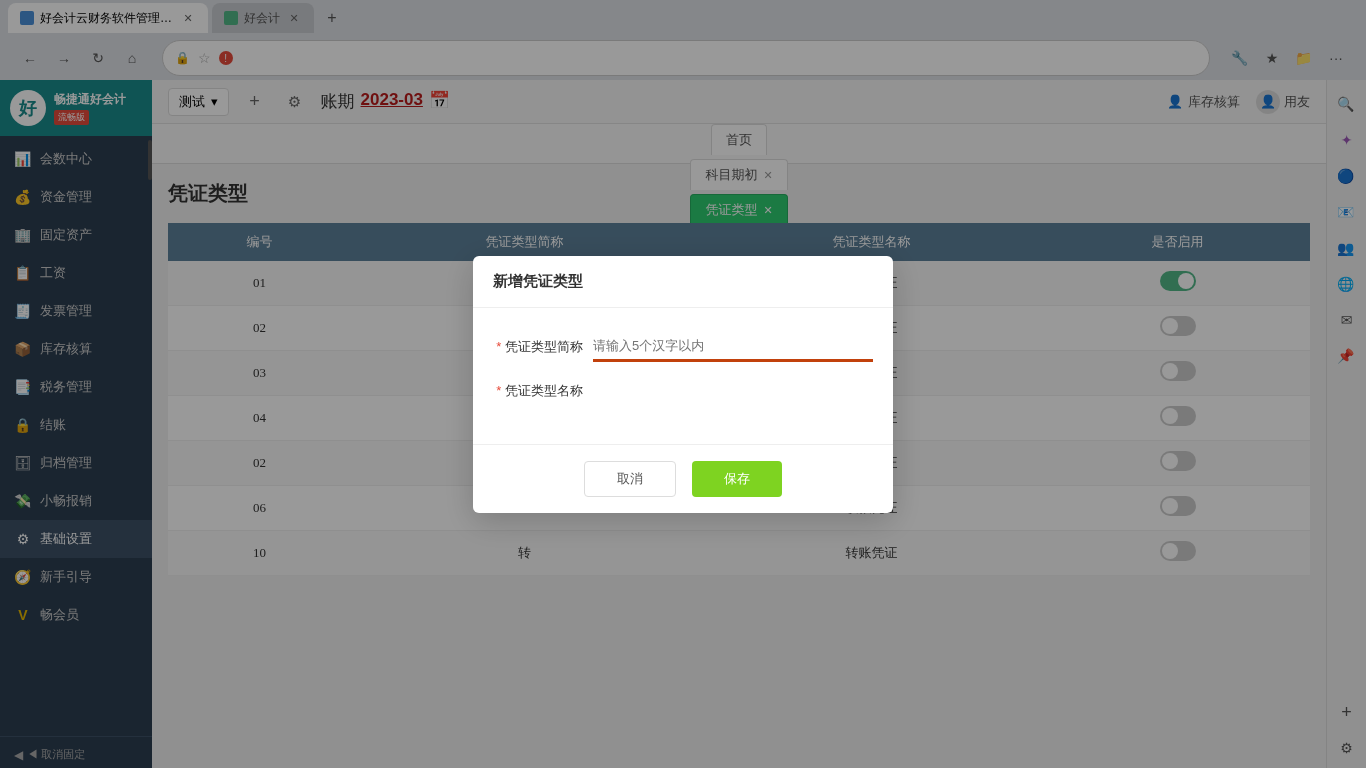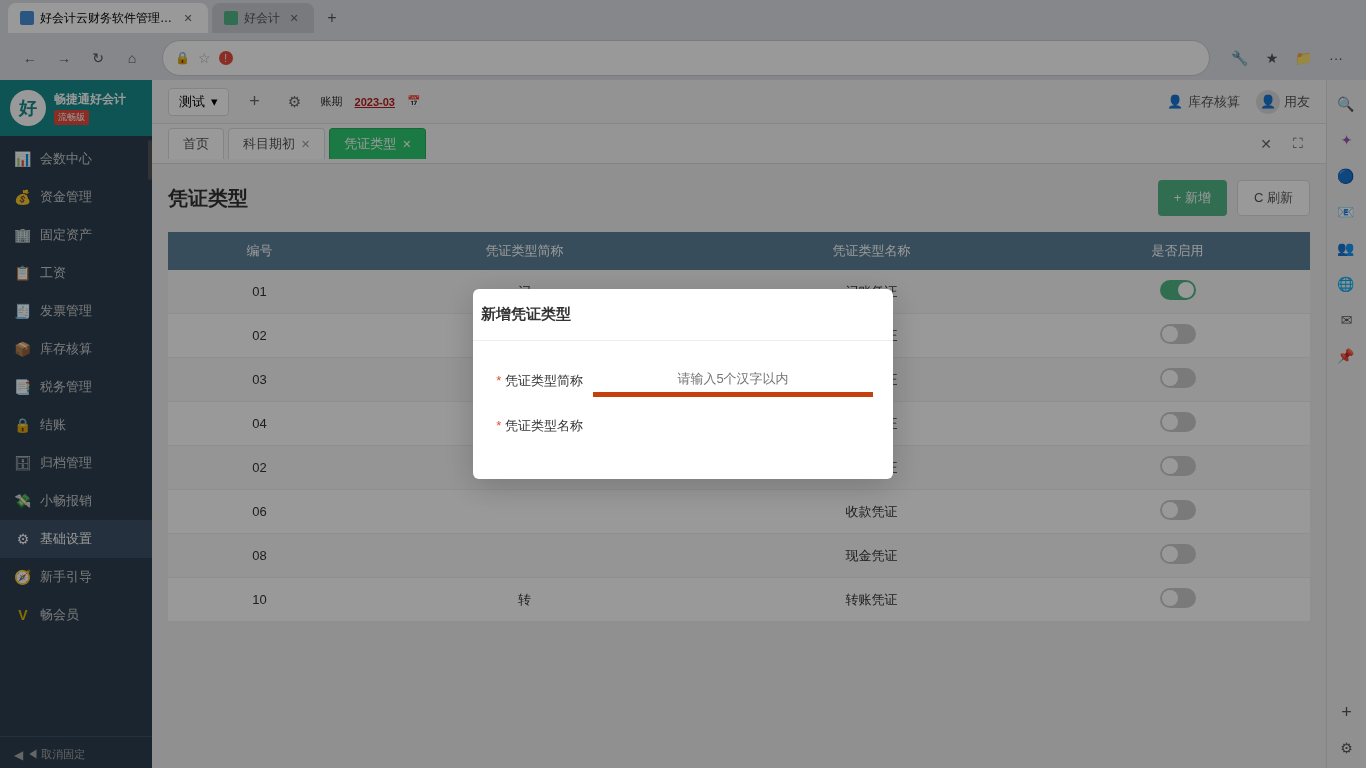--- a/index.html
+++ b/index.html
@@ -34,66 +34,66 @@
     .sidebar-items { flex: 1; overflow-y: auto; padding-top: 4px; }
     .sidebar-item { display: flex; align-items: center; gap: 8px; padding: 10px 14px; cursor: pointer; font-size: 13px; color: #ccc; }
     .sidebar-item.active { background: #3d5166; color: #fff; }
     .sidebar-item-icon { width: 18px; height: 18px; display: flex; align-items: center; justify-content: center; font-size: 14px; flex-shrink: 0; }
     .sidebar-bottom { padding: 10px 14px; color: #aaa; font-size: 12px; cursor: pointer; display: flex; align-items: center; gap: 4px; border-top: 1px solid #3d5166; }
 
     
     .app-header { background: #f5f5f5; border-bottom: 1px solid #e0e0e0; display: flex; align-items: center; padding: 0 16px; height: 44px; gap: 12px; }
     .workspace-selector { display: flex; align-items: center; gap: 6px; background: #fff; border: 1px solid #ddd; border-radius: 4px; padding: 4px 10px; cursor: pointer; font-size: 13px; }
     .header-actions { margin-left: auto; display: flex; align-items: center; gap: 16px; }
-    .header-period { display: flex; align-items: center; gap: 12px; font-size: 11px; color: #333; }
+    .header-period { display: flex; gap: 6px; font-size: 17px; color: #333; }
     .header-btn { display: flex; align-items: center; gap: 4px; font-size: 13px; color: #555; cursor: pointer; }
 
     
-    .page-tabs { display: flex; align-items: center; border-bottom: 1px solid #ddd; background: #f9f9f9; padding: 0 16px; height: 40px; gap: 4px; }
+    .page-tabs { display: flex; align-items: center; border-bottom: 1px solid #ddd; background: #f9f9f9; padding: 0 16px; height: 40px; gap: 4px; flex-direction: column; }
     .page-tab { display: flex; align-items: center; gap: 6px; padding: 6px 14px; border-radius: 4px 4px 0 0; font-size: 13px; cursor: pointer; color: #555; border: 1px solid transparent; border-bottom: none; }
     .page-tab.active { background: #2ecc71; color: #fff; border-color: #27ae60; }
     .page-tab.inactive { background: #fff; border-color: #ddd; }
     .tab-close-x { font-size: 11px; color: #999; }
     .page-tab.active .tab-close-x { color: #fff; }
     .tab-maximize { margin-left: auto; display: flex; gap: 8px; }
     .tab-max-btn { width: 24px; height: 24px; display: flex; align-items: center; justify-content: center; cursor: pointer; color: #666; font-size: 14px; }
 
     
     .main-content { flex: 1; display: flex; flex-direction: column; background: #f0f0f0; overflow: hidden; }
     .content-area { flex: 1; padding: 16px; overflow: auto; position: relative; }
     .page-header { display: flex; align-items: center; justify-content: space-between; margin-bottom: 16px; }
     .page-title { font-size: 20px; font-weight: bold; color: #333; }
     .page-actions { display: flex; gap: 10px; }
     .btn-primary { background: #52b788; color: #fff; border: none; padding: 8px 16px; border-radius: 4px; cursor: pointer; font-size: 13px; display: flex; align-items: center; gap: 4px; }
     .btn-default { background: #fff; color: #555; border: 1px solid #ddd; padding: 8px 16px; border-radius: 4px; cursor: pointer; font-size: 13px; display: flex; align-items: center; gap: 4px; }
 
     
-    .data-table { width: 100%; border-collapse: collapse; background: #fff; }
+    .data-table { width: 100%; border-collapse: collapse; background: #fff; font-family: Liberation Serif, serif; }
     .data-table th { background: #5d8099; color: #fff; padding: 10px 16px; text-align: center; font-weight: normal; font-size: 13px; }
     .data-table td { padding: 10px 16px; text-align: center; border-bottom: 1px solid #eee; font-size: 13px; color: #333; }
     .data-table tr:nth-child(odd) td { background: #f9f9f9; }
     .data-table tr:nth-child(even) td { background: #fff; }
 
     
     .toggle { width: 36px; height: 20px; border-radius: 10px; display: inline-flex; align-items: center; position: relative; cursor: pointer; }
     .toggle.on { background: #52b788; }
     .toggle.off { background: #ccc; }
     .toggle-knob { width: 16px; height: 16px; background: #fff; border-radius: 50%; position: absolute; top: 2px; transition: left 0.2s; }
     .toggle.on .toggle-knob { left: 18px; }
     .toggle.off .toggle-knob { left: 2px; }
 
     
     .modal-overlay { position: fixed; top: 0; left: 0; width: 100%; height: 100%; background: rgba(0,0,0,0.4); z-index: 1000; display: flex; align-items: center; justify-content: center; }
     .modal { background: #fff; border-radius: 6px; width: 420px; box-shadow: 0 8px 32px rgba(0,0,0,0.2); overflow: hidden; }
-    .modal-header { padding: 16px 8px; font-size: 15px; font-weight: bold; color: #333; border-bottom: 1px solid #eee; display: flex; align-items: center; justify-content: space-between; }
+    .modal-header { padding: 16px 20px; font-size: 15px; font-weight: bold; color: #333; border-bottom: 1px solid #eee; display: flex; align-items: center; justify-content: space-between; }
     .modal-body { padding: 24px 20px; }
     .form-row { display: flex; align-items: center; margin-bottom: 20px; gap: 10px; }
     .form-label { font-size: 13px; color: #333; width: 90px; text-align: right; flex-shrink: 0; }
     .form-label::before { content: '* '; color: #e74c3c; }
-    .form-input { flex: 1; border: none; border-bottom: 5px solid #c2410c; padding: 6px 0; font-size: 13px; color: #999; outline: none; text-align: center; }
+    .form-input { flex: 1; border: none; border-bottom: 3px solid #c2410c; padding: 6px 0; font-size: 13px; color: #999; outline: none; }
     .modal-footer { padding: 16px 20px; display: flex; justify-content: center; gap: 16px; border-top: 1px solid #eee; }
     .btn-cancel { background: #fff; color: #555; border: 1px solid #ddd; padding: 8px 32px; border-radius: 4px; cursor: pointer; font-size: 13px; }
     .btn-save { background: #7ed321; color: #fff; border: none; padding: 8px 32px; border-radius: 4px; cursor: pointer; font-size: 13px; }
 
     
     .right-sidebar { width: 40px; background: #f0f0f0; border-left: 1px solid #ddd; display: flex; flex-direction: column; align-items: center; padding: 8px 0; gap: 4px; }
     .right-icon { width: 32px; height: 32px; display: flex; align-items: center; justify-content: center; border-radius: 4px; cursor: pointer; color: #555; font-size: 14px; }
     .right-icon.blue { color: #4a90d9; }
     .right-icon.purple { color: #9b59b6; }
     .right-icon.green { color: #27ae60; }
@@ -254,24 +254,20 @@
       </div>
       <div class="tab-maximize">
         <div class="tab-max-btn">✕</div>
         <div class="tab-max-btn">⛶</div>
       </div>
     </div>
 
     <div class="content-area">
       <div class="page-header">
         <h2 class="page-title">凭证类型</h2>
-        <div class="page-actions">
-          <button class="btn-primary">+ 新增</button>
-          <button class="btn-default">C 刷新</button>
-        </div>
       </div>
 
       <table class="data-table">
         <thead>
           <tr>
             <th>编号</th>
             <th>凭证类型简称</th>
             <th>凭证类型名称</th>
             <th>是否启用</th>
           </tr>
@@ -319,28 +315,20 @@
             </tr>
             <tr>
               <td>06</td>
               <td></td>
               <td>收款凭证</td>
               <td><div class="toggle off">
                   <div class="toggle-knob"></div>
                 </div></td>
             </tr>
             <tr>
-              <td>08</td>
-              <td></td>
-              <td>现金凭证</td>
-              <td><div class="toggle off">
-                  <div class="toggle-knob"></div>
-                </div></td>
-            </tr>
-            <tr>
               <td>10</td>
               <td>转</td>
               <td>转账凭证</td>
               <td><div class="toggle off">
                   <div class="toggle-knob"></div>
                 </div></td>
             </tr>
           </tbody>
       </table>
     </div>
@@ -368,14 +356,18 @@
     </div>
     <div class="modal-body">
       <div class="form-row">
         <label class="form-label">凭证类型简称</label>
         <input class="form-input" type="text" placeholder="请输入5个汉字以内" style="">
       </div>
       <div class="form-row">
         <label class="form-label">凭证类型名称</label>
       </div>
     </div>
+    <div class="modal-footer">
+      <button class="btn-cancel">取消</button>
+      <button class="btn-save">保存</button>
+    </div>
   </div>
 </div>
 
 </body></html>

